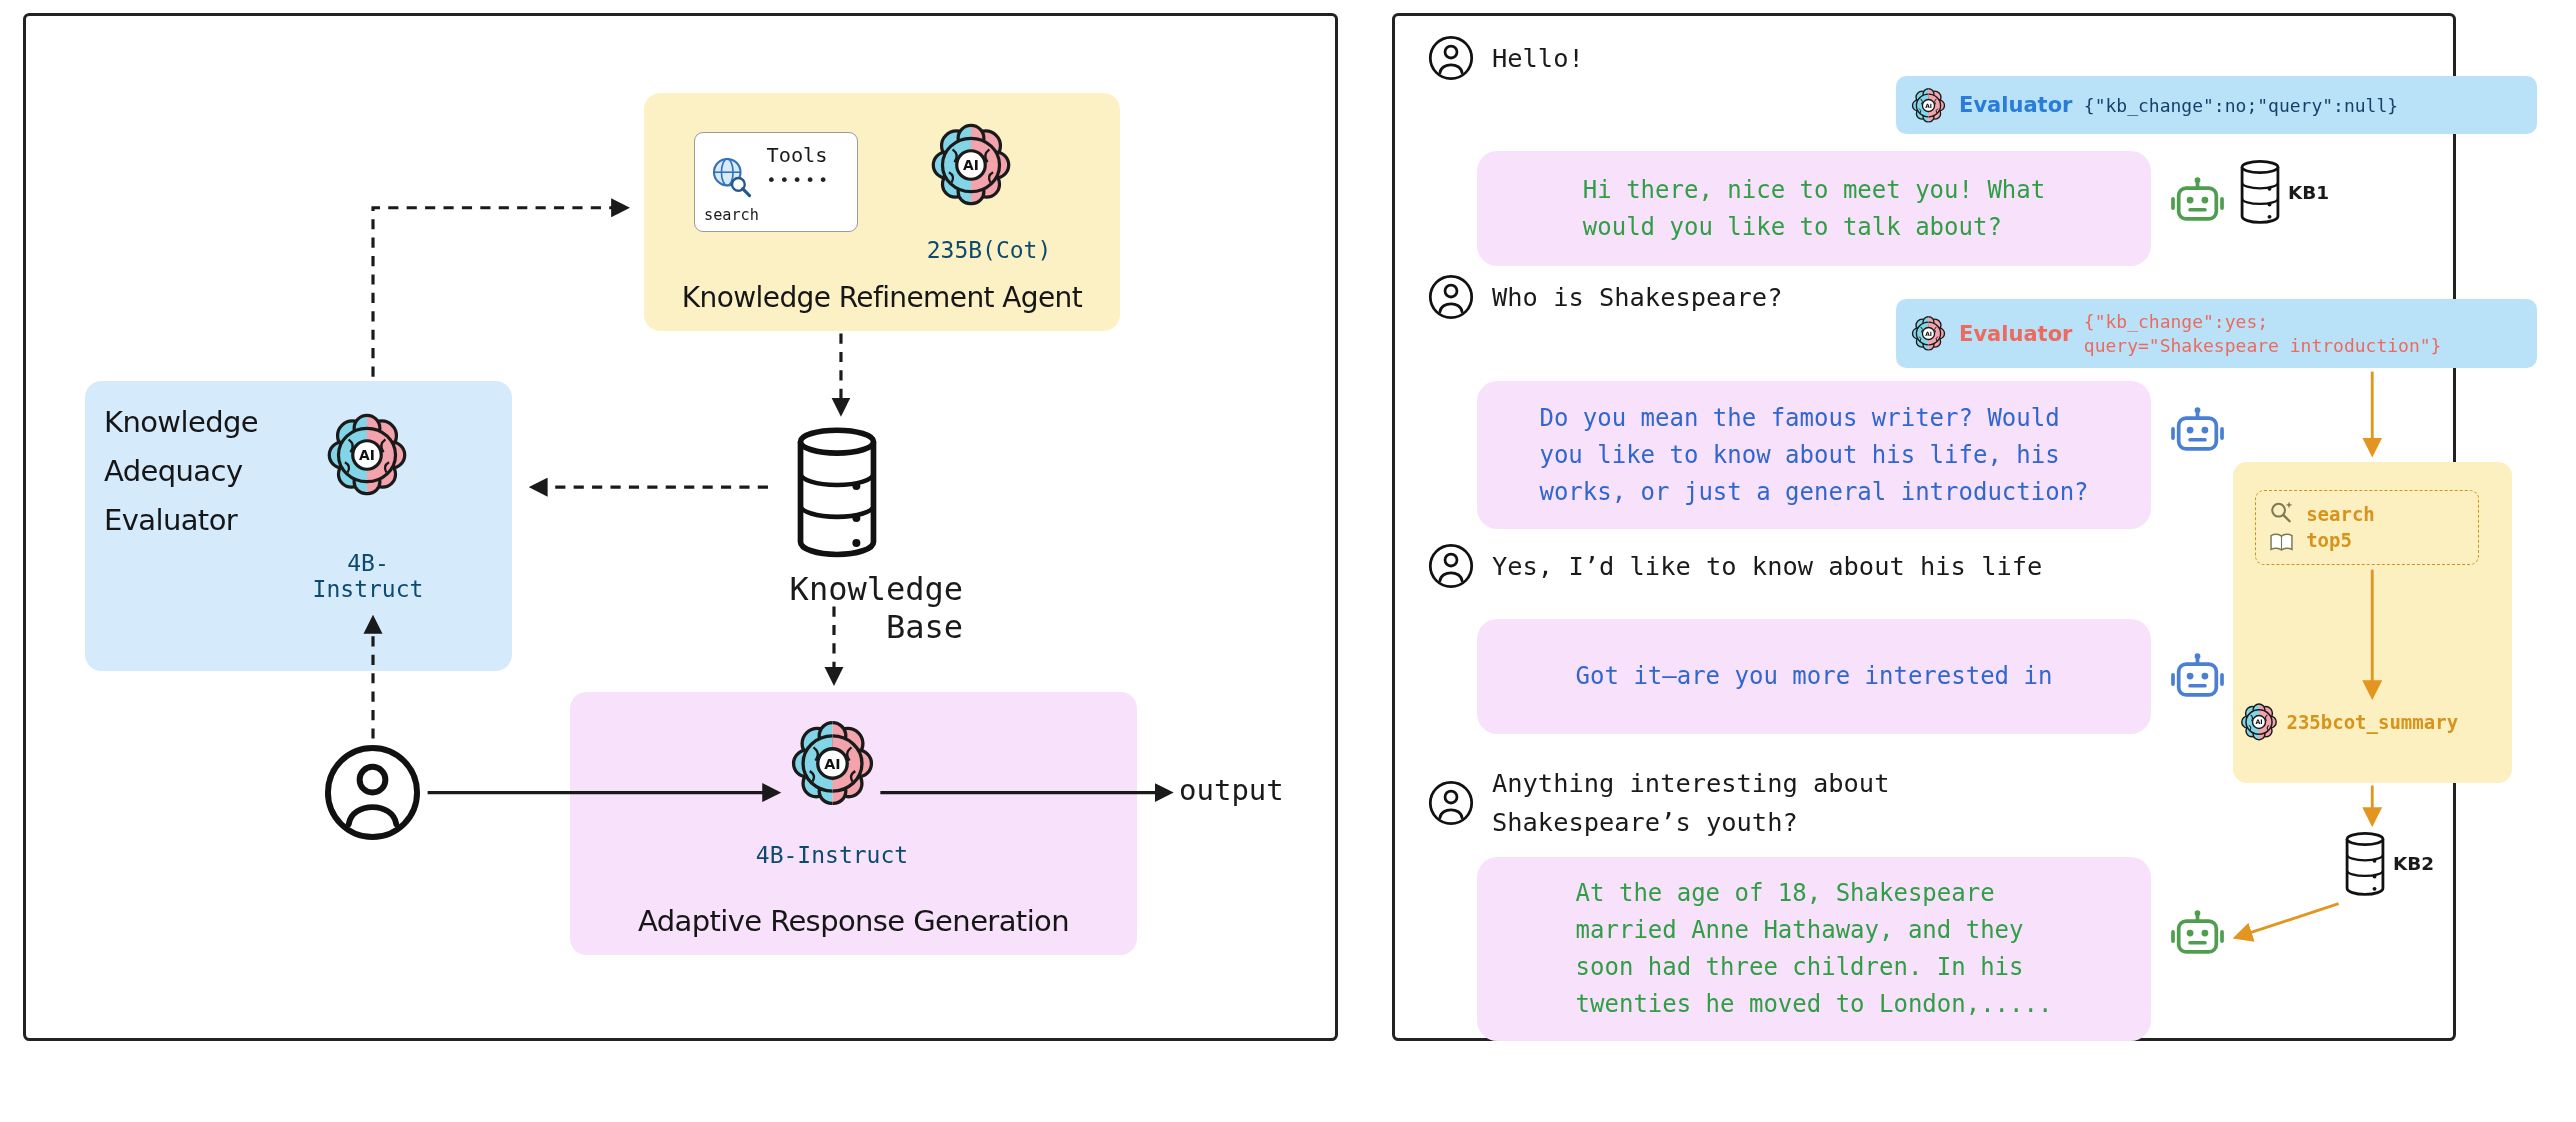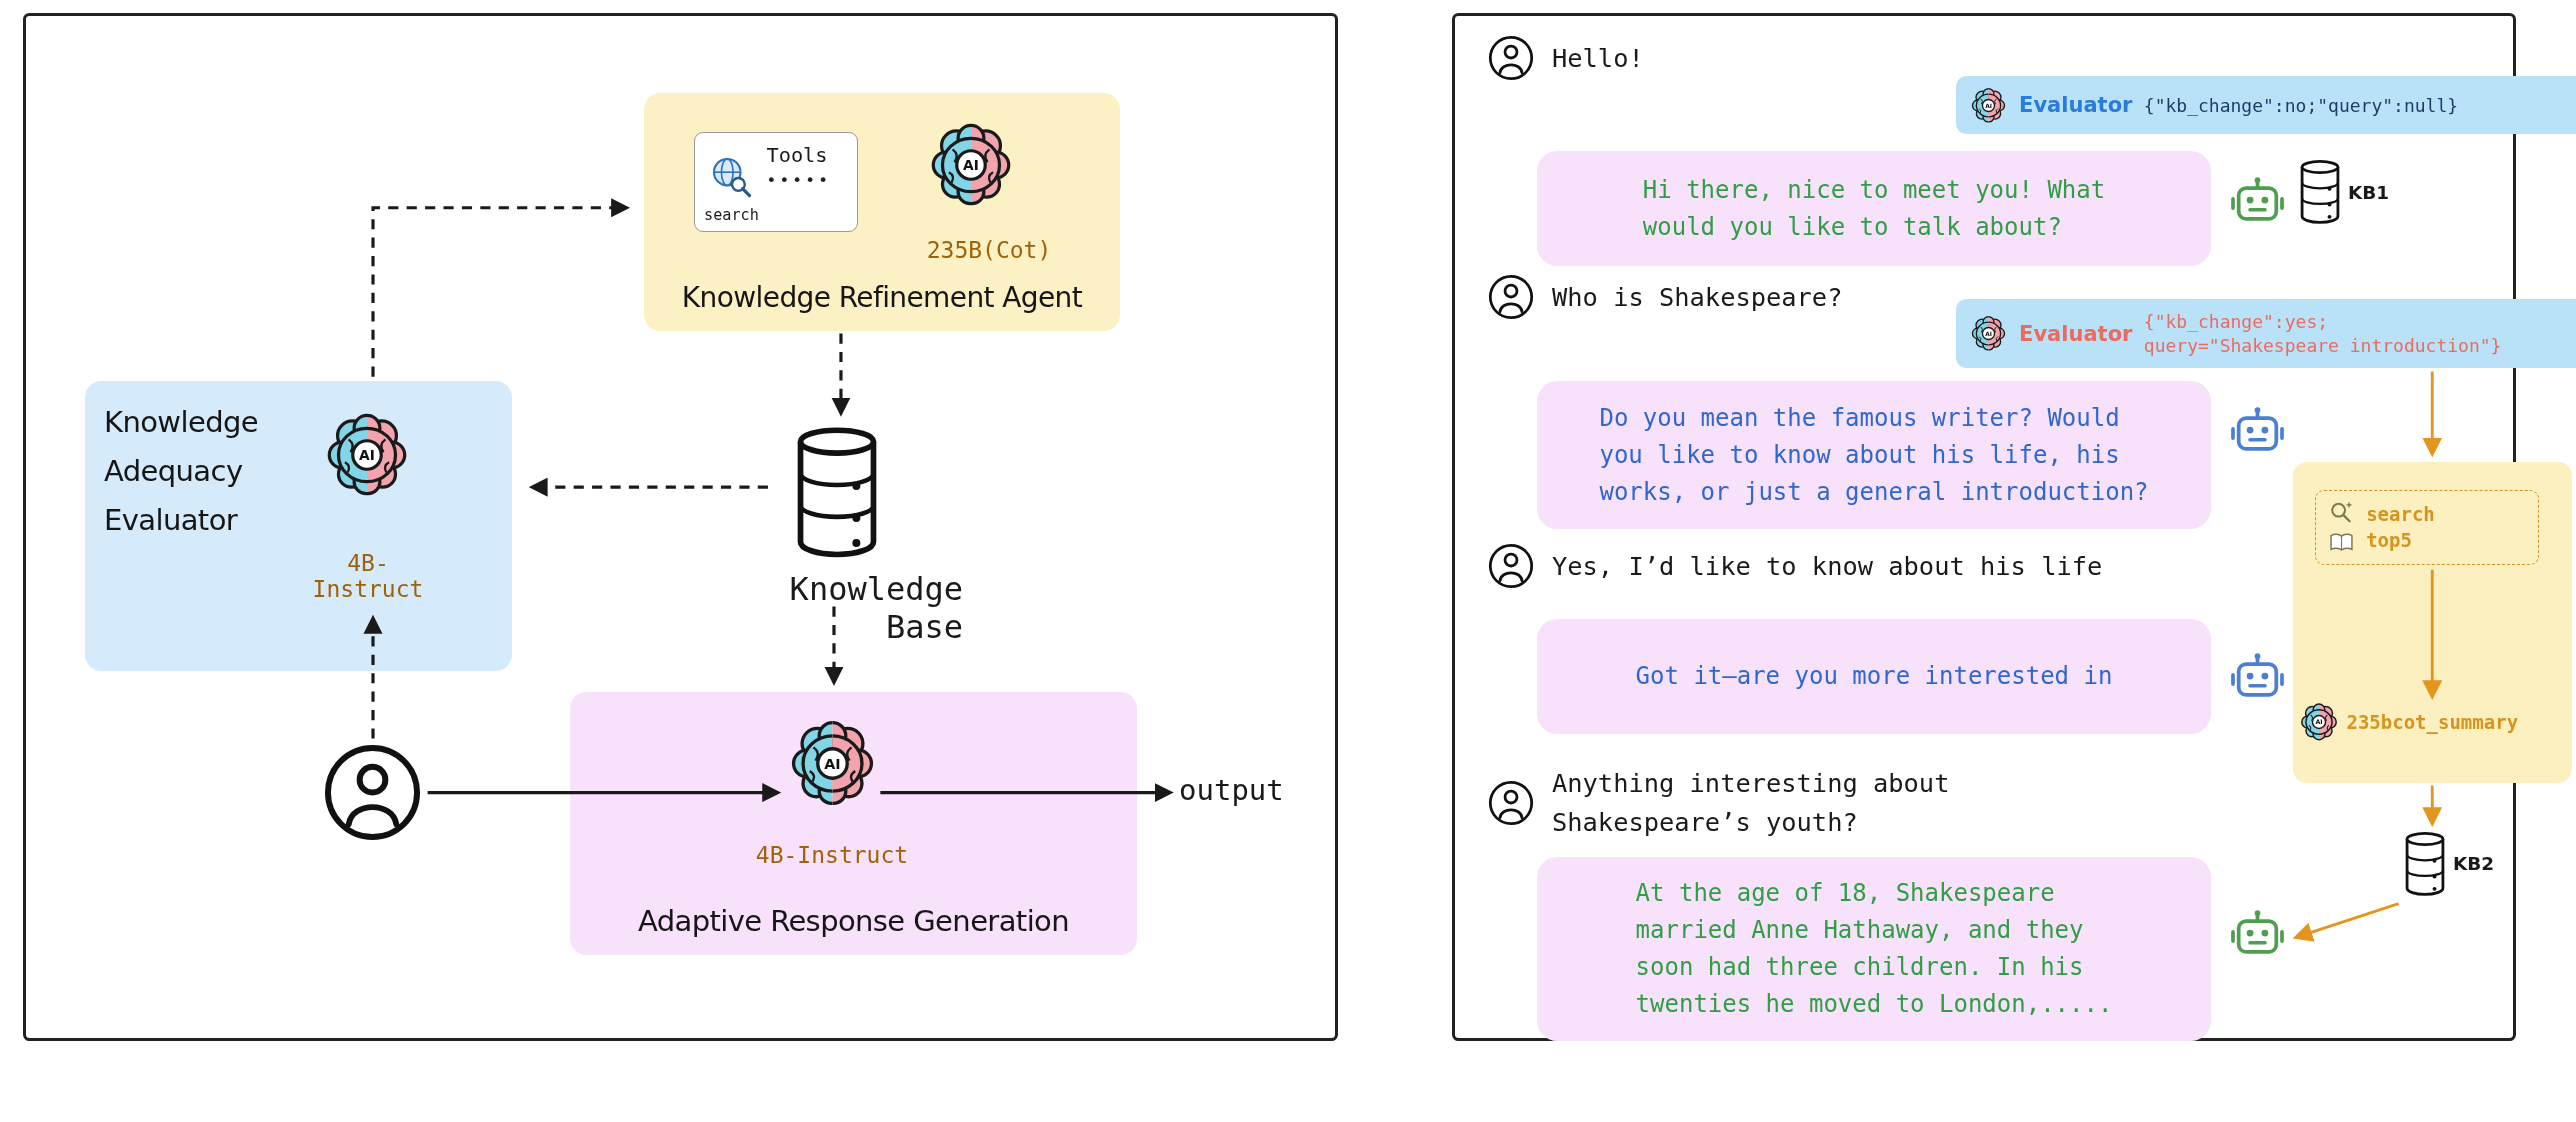--- a/index.html
+++ b/index.html
@@ -1,27 +1,27 @@
 <!DOCTYPE html>
 <html style="font-size:10.2px"><head>
 <meta charset="utf-8">
 <style>
   *{box-sizing:border-box;margin:0;padding:0}
   html,body{background:#fff}
   .canvas{position:relative;width:2576px;height:1123px;background:#fff;
           font-family:"DejaVu Sans",sans-serif;color:#1a1a1a;overflow:hidden}
   .panel{position:absolute;top:13.3px;height:1028px;border:3.2px solid #222;border-radius:6.4px;background:#fff}
   .left-panel{left:23px;width:1315px}
-  .right-panel{left:1452px;width:1064px}
+  .right-panel{left:1392px;width:1064px}
   .abs{position:absolute}
   .mono{font-family:"DejaVu Sans Mono",monospace}
   .icon{display:inline-block;line-height:0}
   .icon svg{width:100%;height:100%;display:block}
   .heading{font-weight:normal;font-size:29px;letter-spacing:-0.6px;color:#161616}
-  .model{font-size:23px;color:#a16207}
+  .model{font-size:23px;color:#0c4a6e}
   .box{position:absolute;border-radius:16.5px;z-index:1}
   .yellow{background:#fcf1c4}
   .blue{background:#d5eafb}
   .pink{background:#f8e1fa}
   .overlay{position:absolute;left:0;top:0;pointer-events:none;z-index:6}
 
   
   .tools-card{position:absolute;left:50px;top:39px;width:164px;height:100px;background:#fff;
               border:1.3px solid #9a9a9a;border-radius:9px;display:flex;gap:7.6px;padding:7.6px 9px;z-index:2}
   .tools-left{display:flex;flex-direction:column;align-items:center;justify-content:flex-end}

